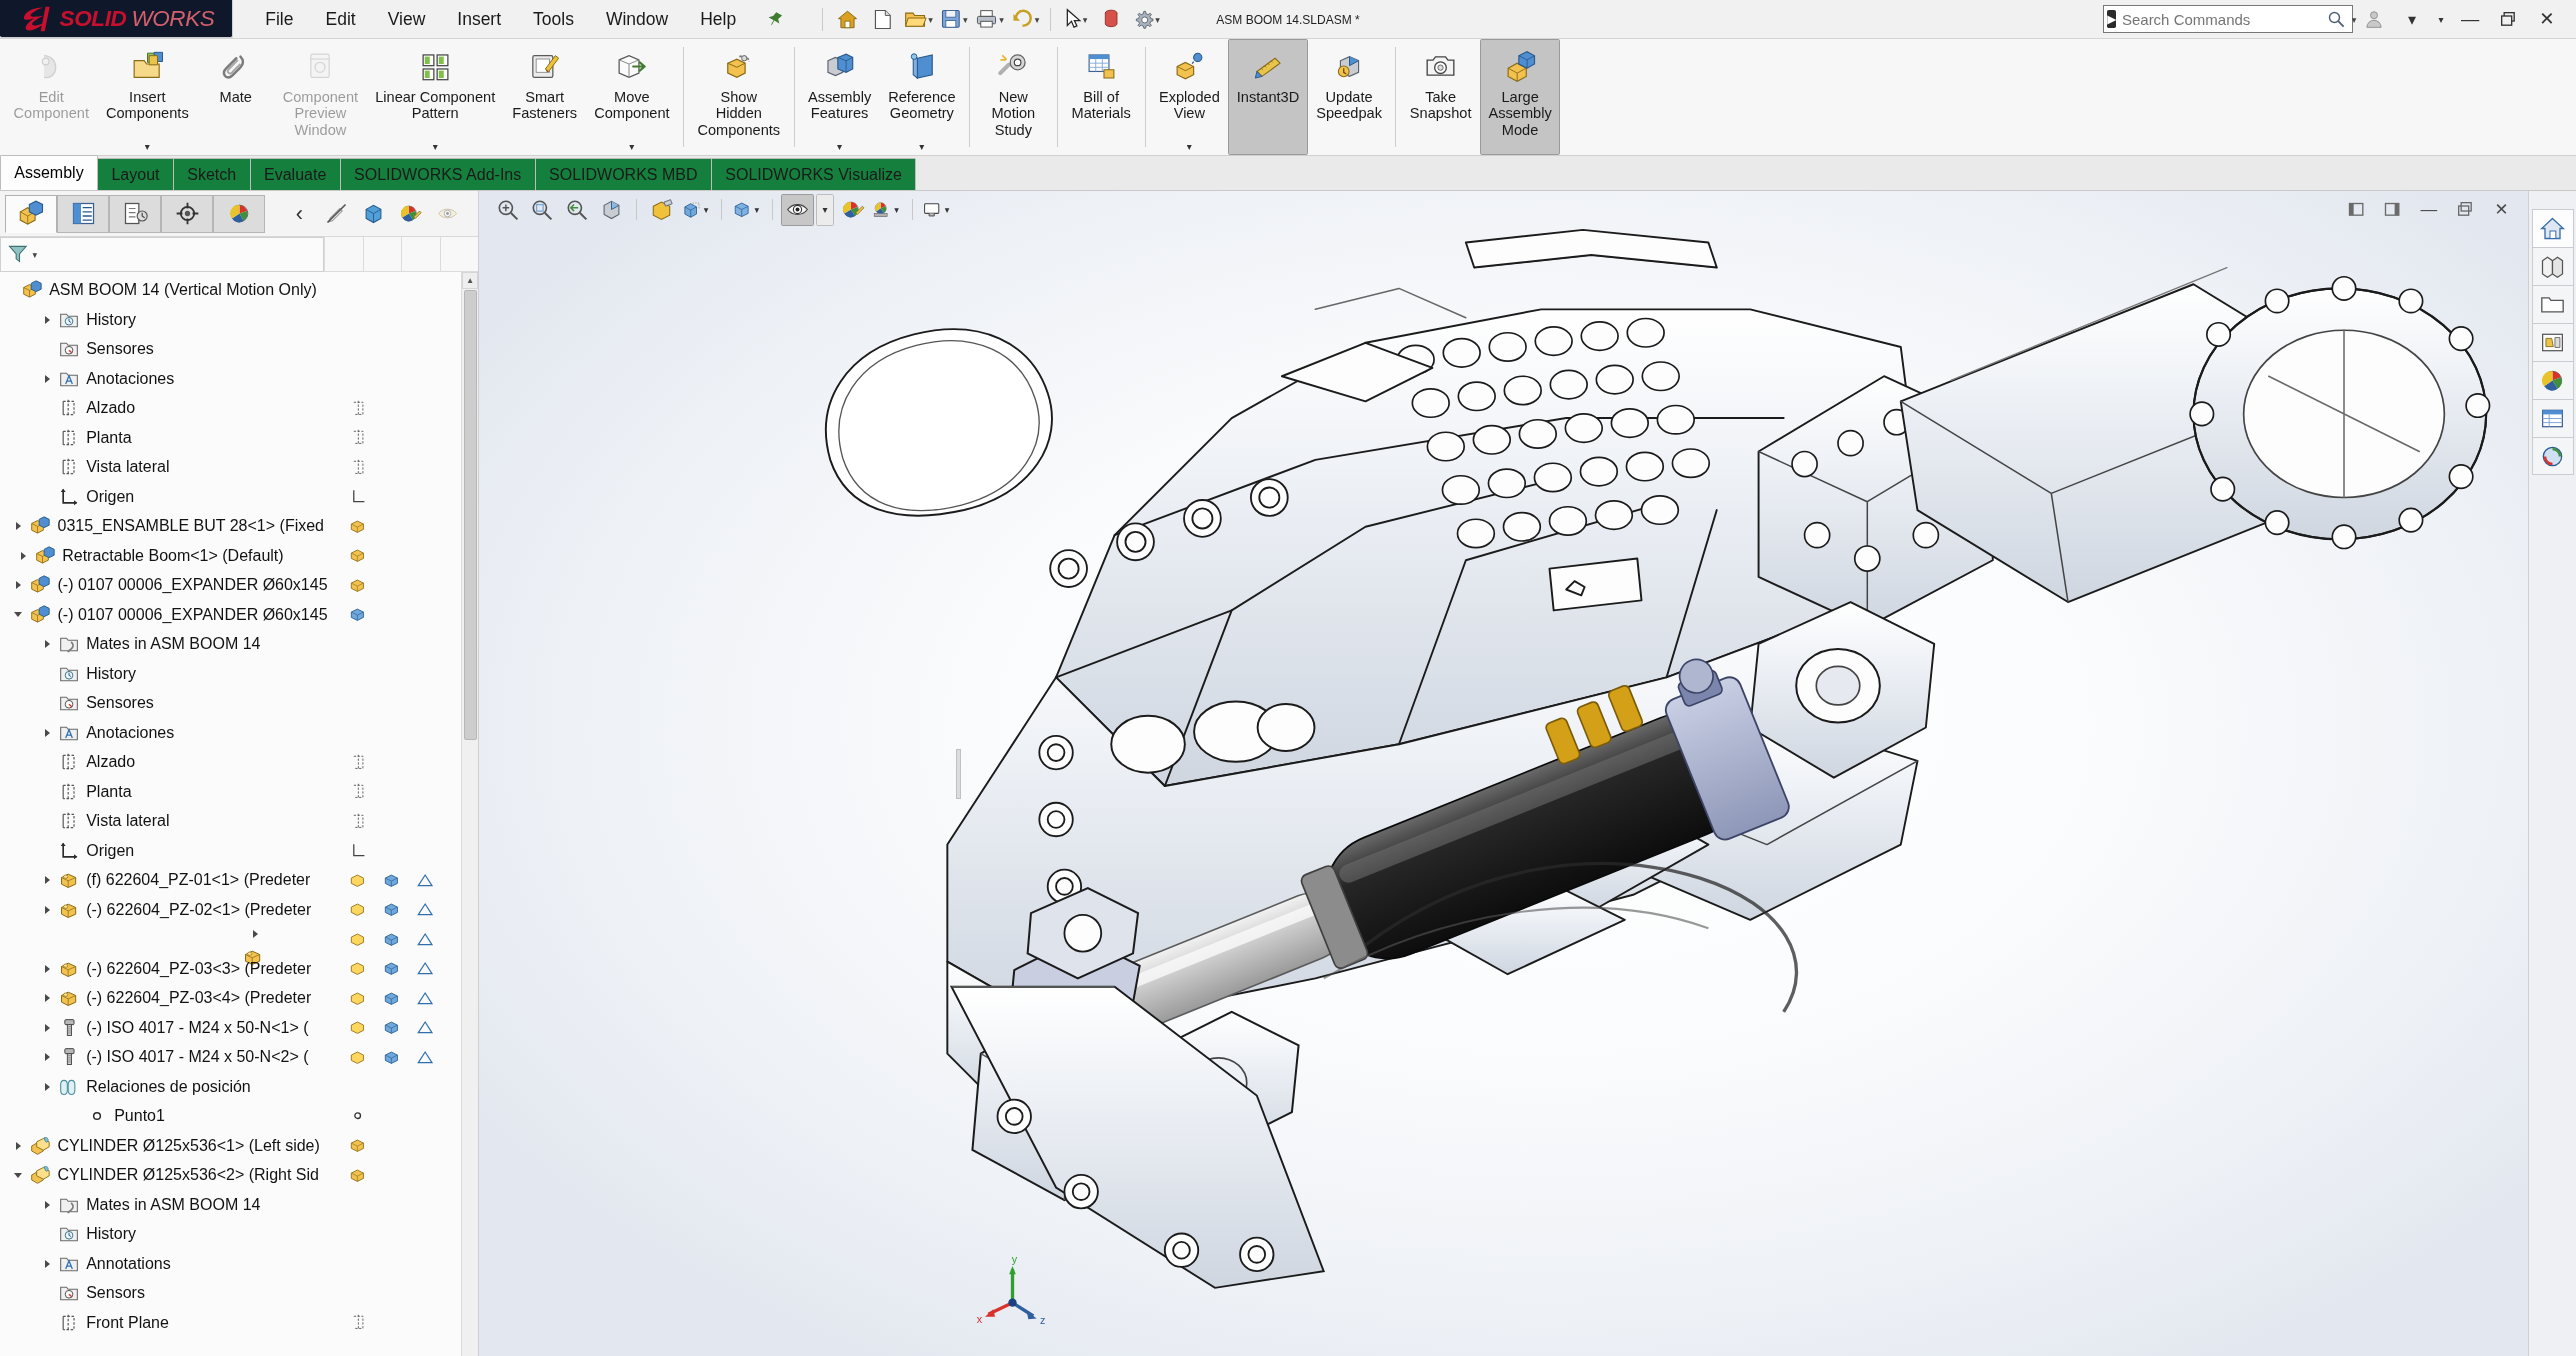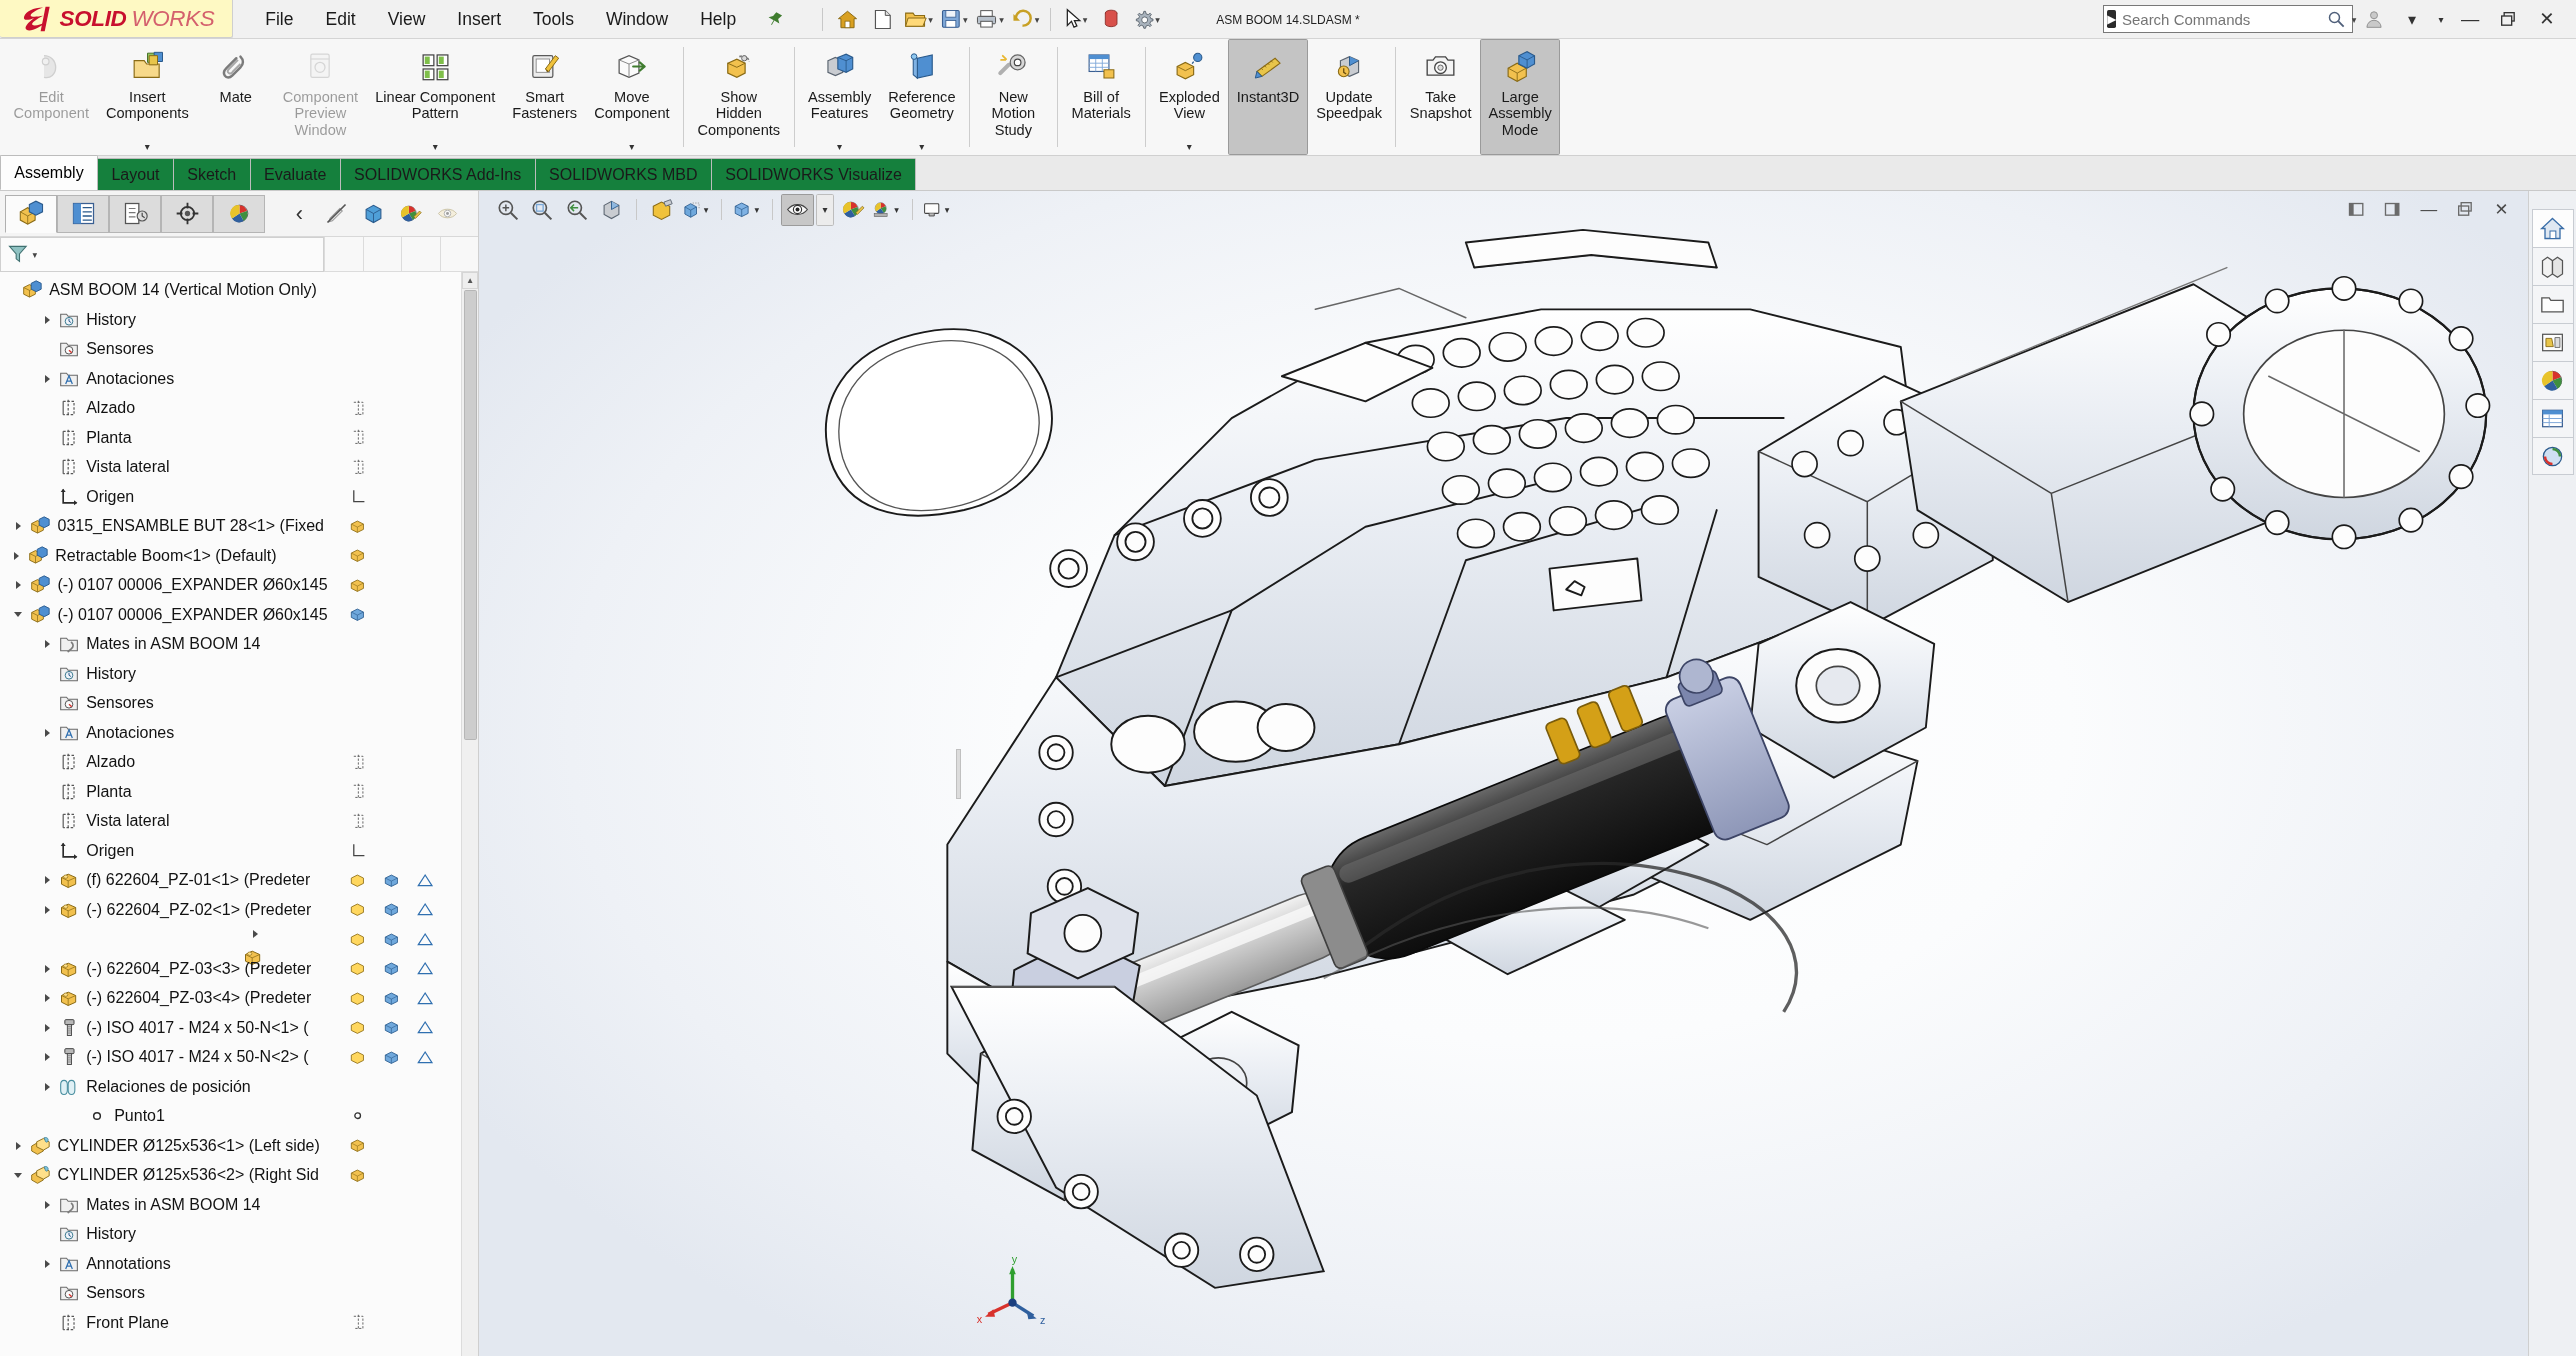--- a/index.html
+++ b/index.html
@@ -10,21 +10,21 @@
     overflow: hidden;
   }
   .app { position: relative; width: 2576px; height: 1356px; display: flex; flex-direction: column; }
 
   
   .titlebar {
     height: 39px; background: #f1f1f1; display: flex; align-items: stretch;
     border-bottom: 0.8px solid #d4d4d4; position: relative; flex: 0 0 39px;
   }
   .logo-tab {
-    width: 233px; background: #fef9c3; border: 0.8px solid #cfcfcf; border-top: none;
+    width: 233px; background: #0f172a; border: 0.8px solid #cfcfcf; border-top: none;
     border-left: none; display: flex; align-items: center; justify-content: center;
     border-bottom-right-radius: 2.5px; border-bottom-left-radius: 2.5px;
   }
   .logo-wrap { display: flex; align-items: center; gap: 5px; }
   .logo-solid { font: italic 900 22.5px "Liberation Sans", sans-serif; color: #c8102e; letter-spacing: -0.4px; }
   .logo-works { font: italic 500 22.5px "Liberation Sans", sans-serif; color: #d4606d; letter-spacing: -0.4px; }
 
   .menubar { display: flex; align-items: center; gap: 4px; padding-left: 18.3px; }
   .menuitem {
     font-size: 17.5px; color: #1a1a1a; padding: 5px 14px; cursor: default; white-space: nowrap;
@@ -810,21 +810,21 @@
               </svg>
             </div>
             <div class="tlabel">0315_ENSAMBLE BUT 28&lt;1&gt;  (Fixed</div>
             <div class="tcol c1">
               <svg width="18.3" height="16.7" viewBox="0 0 24 22">
                 <path d="M3 8 L11 4 L19 8 L19 15 L11 19 L3 15 Z" fill="#f2c14e" stroke="#8a6b16" stroke-width="1.1"></path>
                 <path d="M3 8 L11 12 L19 8 M11 12 L11 19" fill="none" stroke="#8a6b16" stroke-width=".8"></path>
               </svg>
             </div>
           </div>
-          <div class="trow" style="padding-left: 6px;">
+          <div class="trow" style="padding-left: 13px;">
             <div class="tw">
               <span class="arrow-r"></span>
             </div>
             <div class="ticon">
               <svg width="21.7" height="20" viewBox="0 0 26 24">
                 <path d="M2 9 L9 5.5 L16 9 L16 17 L9 20.5 L2 17 Z" fill="#f2c14e" stroke="#8a6b16" stroke-width="1.1"></path>
                   <path d="M2 9 L9 12.5 L16 9 M9 12.5 L9 20.5" fill="none" stroke="#8a6b16" stroke-width=".9"></path>
                   <path d="M11 4 L17 1 L23 4 L23 11 L17 14 L11 11 Z" fill="#4f8fd1" stroke="#2a5a8c" stroke-width="1.1"></path>
               </svg>
             </div>

